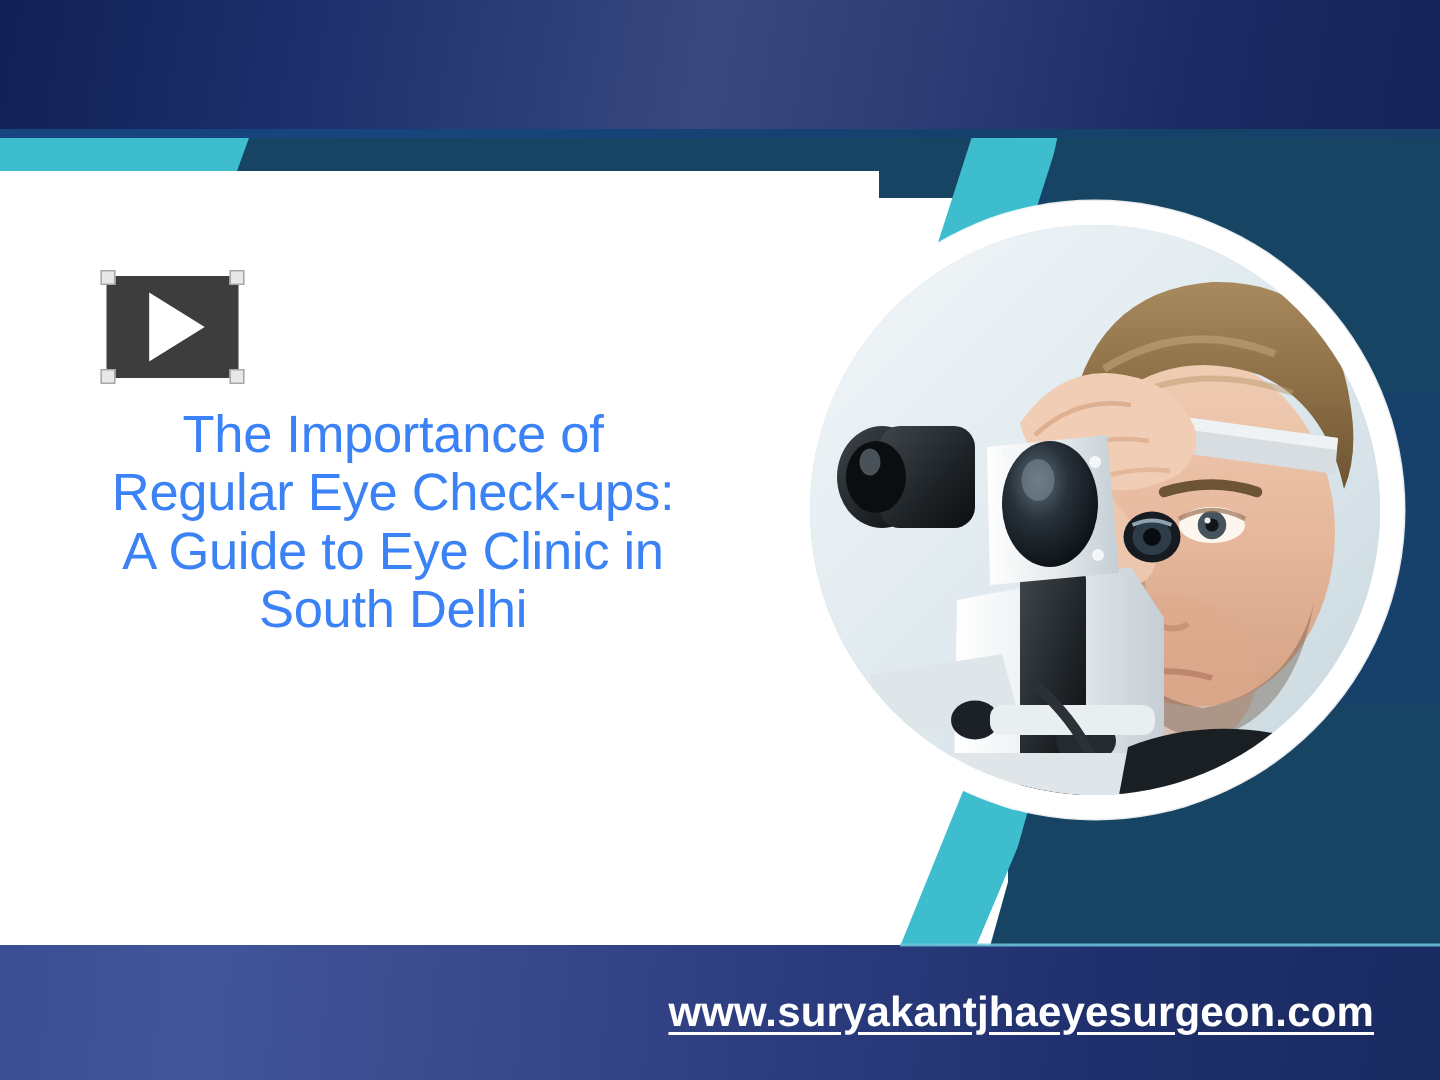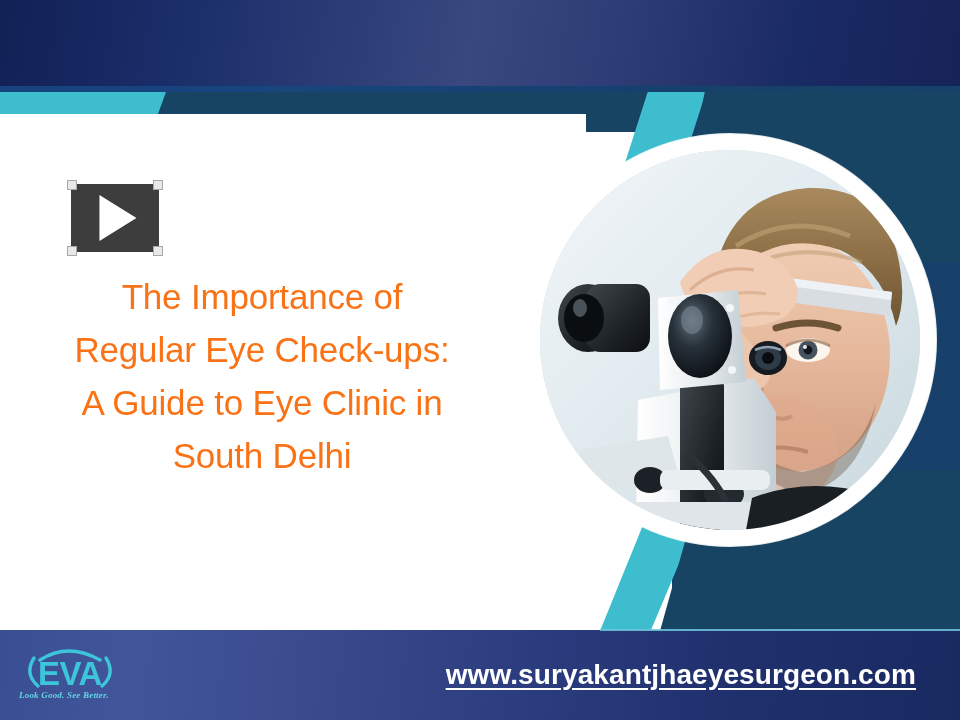--- a/index.html
+++ b/index.html
@@ -180,23 +180,23 @@
   .h-bl { left: 0;   bottom: 0; }
   .h-br { right: 0;  bottom: 0; }
 
   
   .title {
     position: absolute;
     left: 18px;
     top: 270px;
     width: 488px;
     text-align: center;
-    color: #f97316;
+    color: #3b82f6;
     font-size: 35px;
-    line-height: 53px;
+    line-height: 39px;
     font-weight: 400;
     letter-spacing: -0.2px;
     white-space: pre-line;
   }
 
   
   .footer {
     position: absolute;
     left: 0;
     bottom: 0;
@@ -387,26 +387,17 @@
   </div>
 
   <div class="title">The Importance of
 Regular Eye Check-ups:
 A Guide to Eye Clinic in
 South Delhi</div>
 
   <div class="footer">
     <div class="footer-hairline"></div>
 
-    <div class="logo">
-      <svg width="110" height="50" viewBox="0 0 110 50" xmlns="http://www.w3.org/2000/svg">
-        <path d="M24 16 Q52 -2 84 16" stroke="#3dc6da" stroke-width="3.4" fill="none" stroke-linecap="round"></path>
-        <path d="M18 14 Q8 30 22 42" stroke="#3dc6da" stroke-width="3.4" fill="none" stroke-linecap="round"></path>
-        <path d="M90 14 Q100 30 86 42" stroke="#3dc6da" stroke-width="3.4" fill="none" stroke-linecap="round"></path>
-        <text x="54" y="41" text-anchor="middle" font-family="Liberation Sans, sans-serif" font-size="33" font-weight="bold" fill="#3dc6da" letter-spacing="-0.5">EVA</text>
-      </svg>
-      <div class="logo-tag">Look Good. See Better.</div>
-    </div>
 
     <a class="site-url" href="#">www.suryakantjhaeyesurgeon.com</a>
   </div>
 
 </div>
 
 </body></html>

